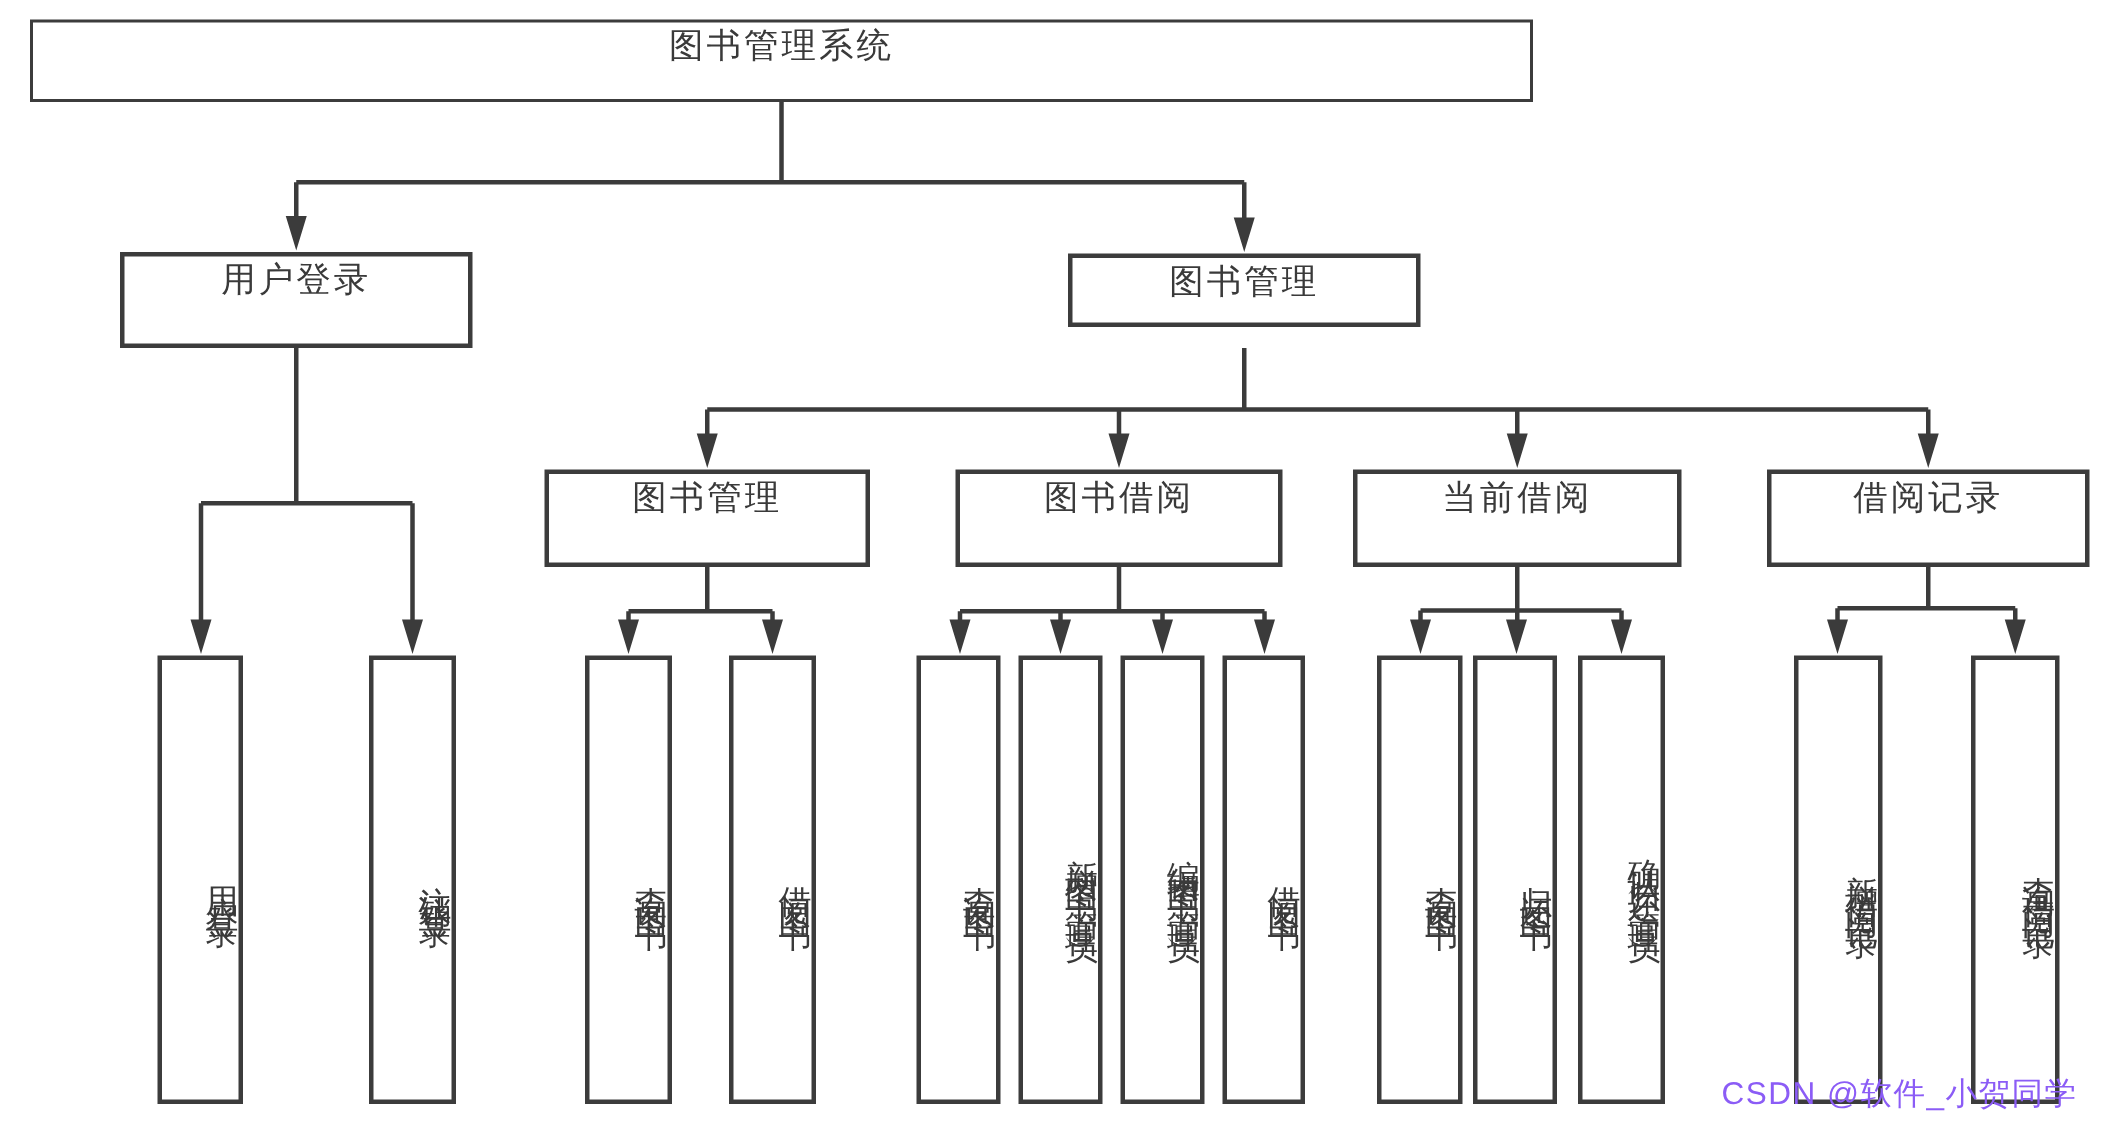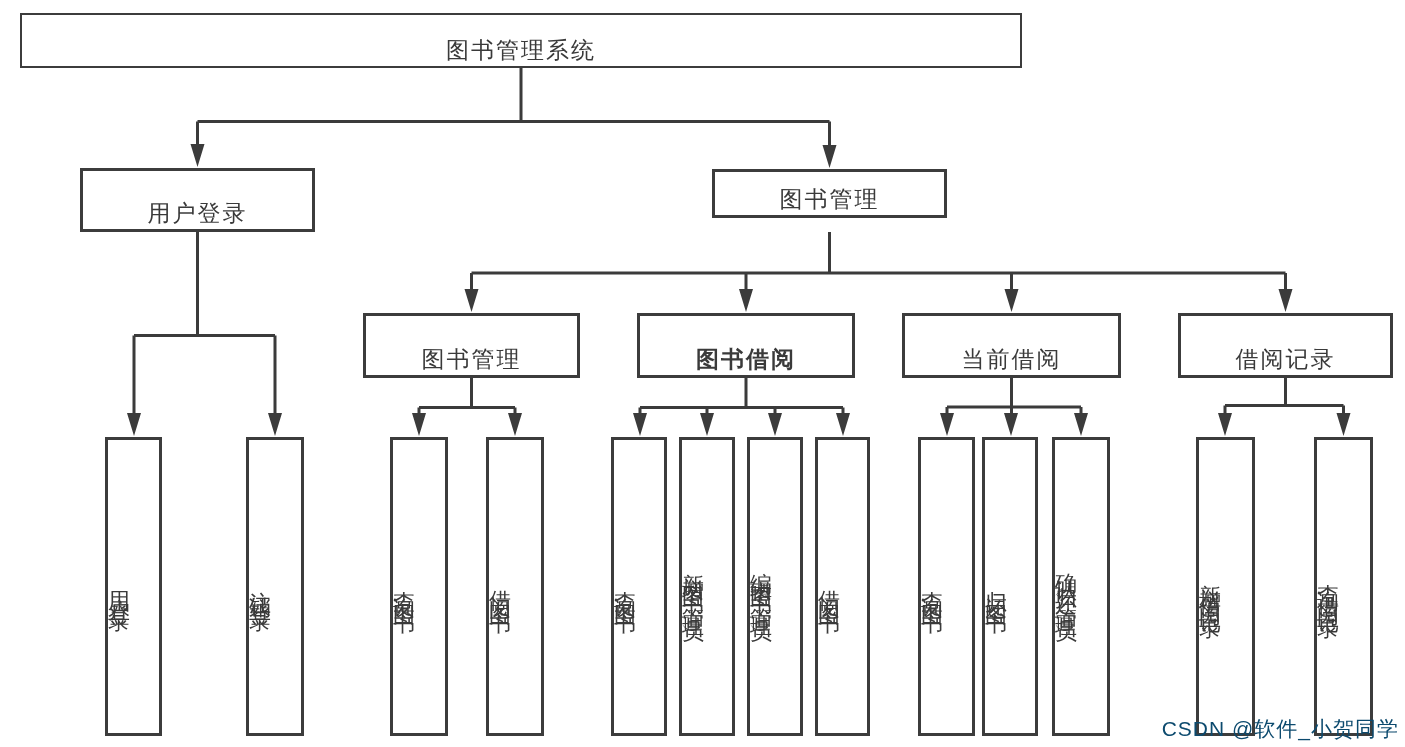--- a/index.html
+++ b/index.html
@@ -23,43 +23,43 @@
     height: 747px;
     pointer-events: none;
   }
   .node {
     position: absolute;
     box-sizing: border-box;
     background: #ffffff;
     border: 3px solid #3c3c3c;
     color: #3a3a3a;
     display: flex;
-    align-items: flex-end;
+    align-items: flex-start;
     justify-content: center;
     font-size: 23px;
     letter-spacing: 2px;
     text-align: center;
     z-index: 2;
   }
   .node.root {
     border-width: 2px;
   }
   .node.leaf {
     writing-mode: vertical-rl;
     text-orientation: mixed;
     font-size: 22px;
     letter-spacing: 7px;
     line-height: 1;
     padding: 6px 0;
   }
   .watermark {
     position: absolute;
-    right: 6px;
+    right: 20px;
     bottom: 4px;
-    color: #0c4a6e;
+    color: #8b5cf6;
     font-size: 21px;
     letter-spacing: 1px;
     z-index: 5;
     white-space: nowrap;
   }
 </style>
 </head>
 <body>
 
 <div class="stage">
@@ -128,21 +128,21 @@
   <div class="node" style="left:80px; top:168px; width:235px; height:64px;">
     <span>用户登录</span>
   </div>
   <div class="node" style="left:712px; top:169px; width:235px; height:49px;">
     <span>图书管理</span>
   </div>
 
   <div class="node" style="left:363px; top:313px; width:217px; height:65px;">
     <span>图书管理</span>
   </div>
-  <div class="node" style="left:637px; top:313px; width:218px; height:65px;font-weight:bold;">
+  <div class="node" style="left:637px; top:313px; width:218px; height:65px;">
     <span>图书借阅</span>
   </div>
   <div class="node" style="left:902px; top:313px; width:219px; height:65px;">
     <span>当前借阅</span>
   </div>
   <div class="node" style="left:1178px; top:313px; width:215px; height:65px;">
     <span>借阅记录</span>
   </div>
 
   <div class="node leaf" style="left:105px; top:437px; width:57px; height:299px;">

